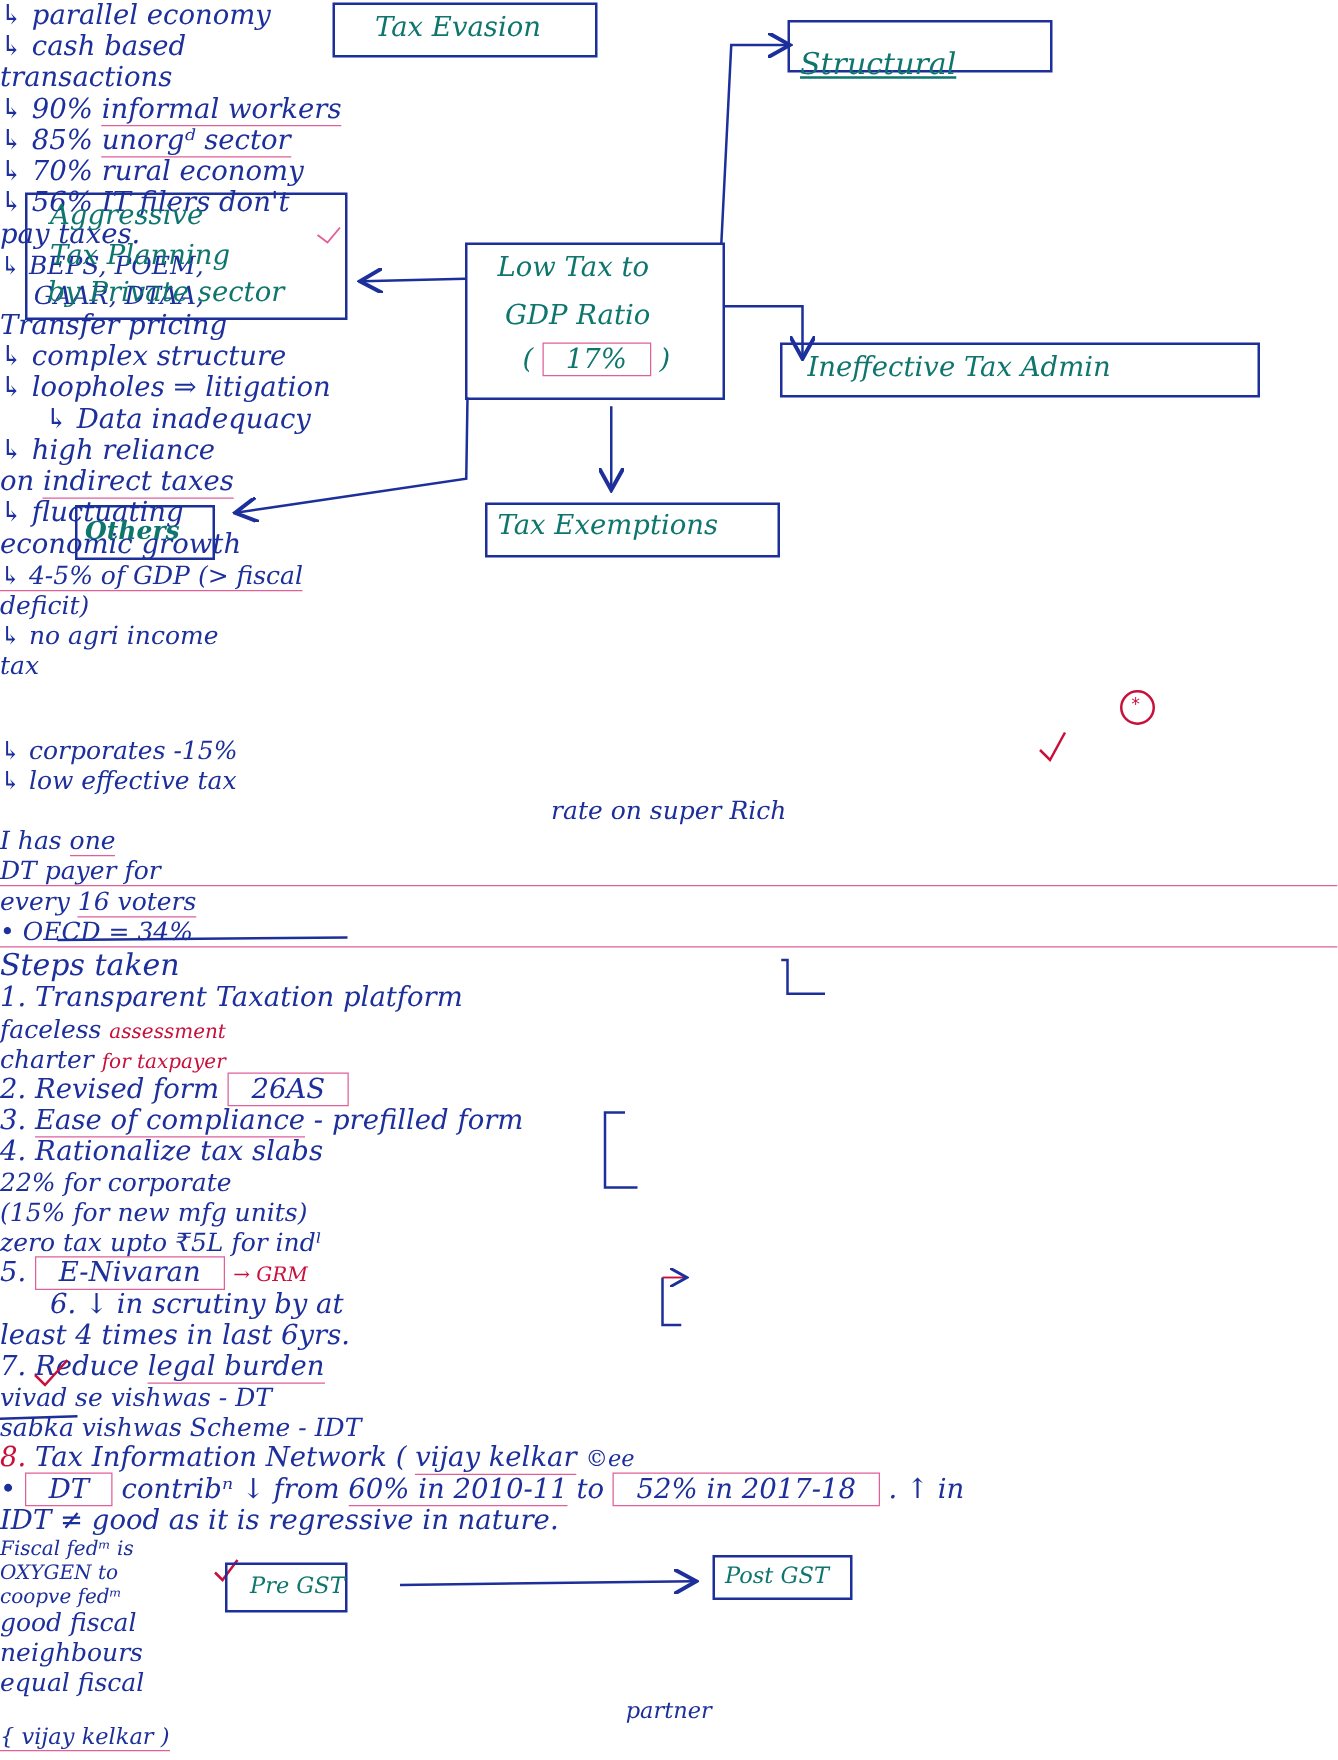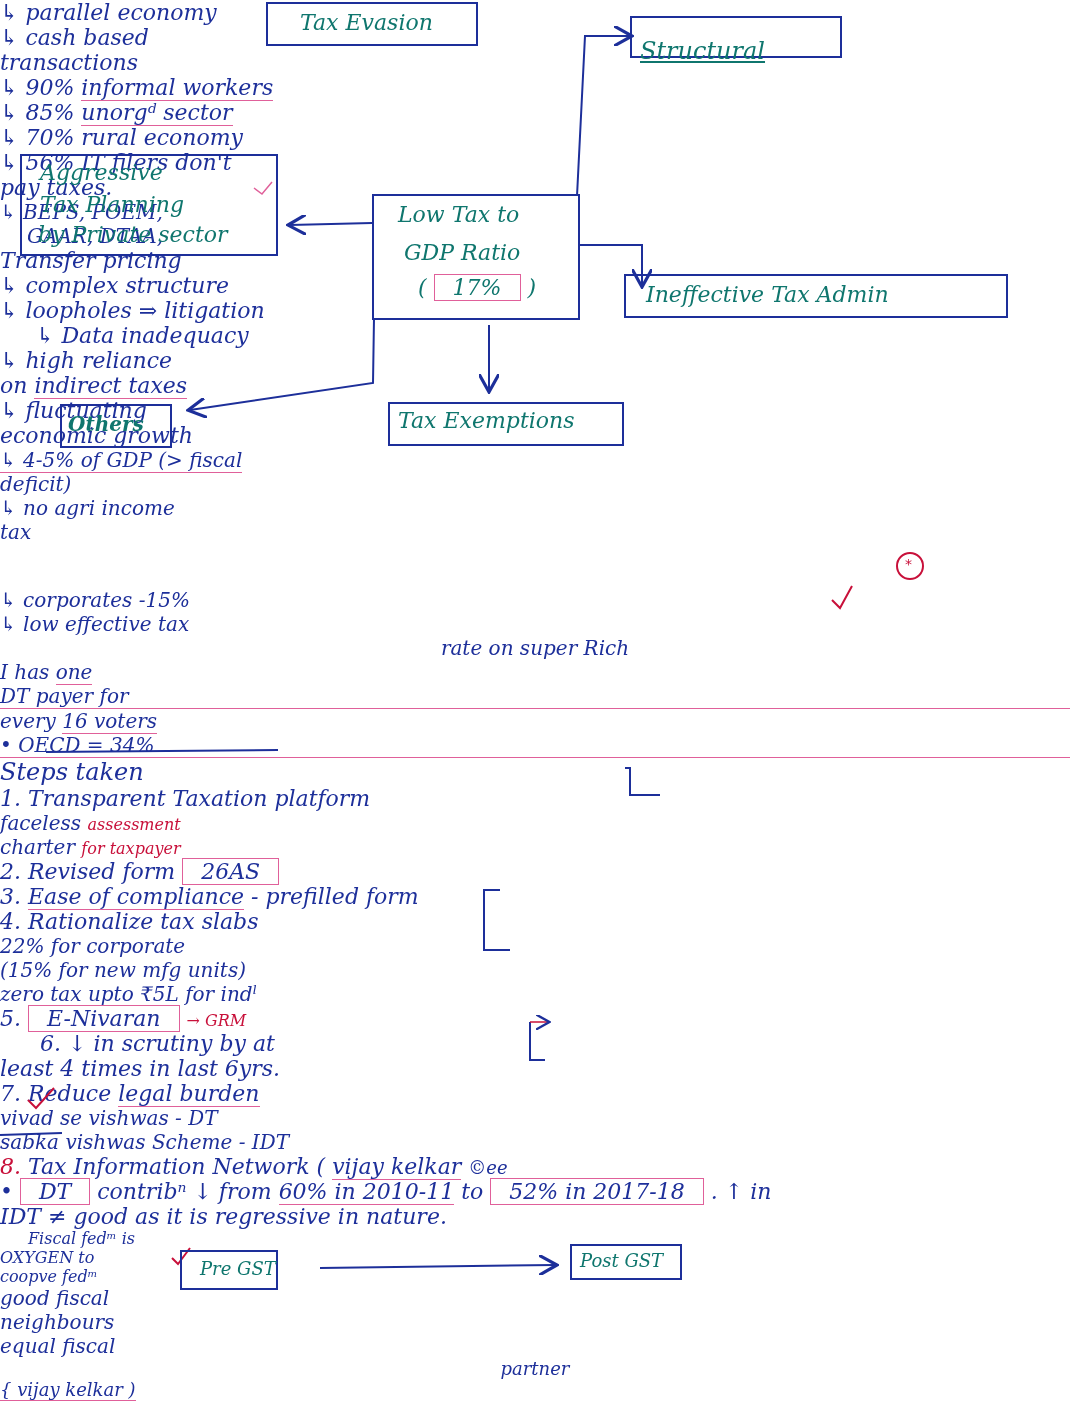--- a/index.html
+++ b/index.html
@@ -210,21 +210,21 @@
   <span>contribⁿ ↓ from</span>
   <span class="pinkul">60% in 2010-11</span>
   <span>to</span>
   <span class="pinkbox">52% in 2017-18</span>
   <span>. ↑ in</span>
 </div>
 <div class="hw fs22" style="left:32px;top:1186px;">IDT ≠ good as it is regressive in nature.</div>
 
 <div class="box" style="left:180px;top:1250px;width:98px;height:40px;"></div>
 <div class="boxtext fs18" style="left:200px;top:1258px;">Pre GST</div>
-<div class="hw fs16" style="left:362px;top:1236px;padding-left:28px;">Fiscal fedᵐ is</div>
+<div class="hw fs16" style="left:362px;top:1236px;">Fiscal fedᵐ is</div>
 <div class="hw fs16" style="left:362px;top:1272px;">OXYGEN to</div>
 <div class="hw fs16" style="left:384px;top:1294px;">coopve fedᵐ</div>
 <div class="box" style="left:570px;top:1244px;width:112px;height:36px;"></div>
 <div class="boxtext fs18" style="left:580px;top:1250px;">Post GST</div>
 <div class="hw fs20" style="left:180px;top:1304px;">good fiscal</div>
 <div class="hw fs20" style="left:190px;top:1332px;">neighbours</div>
 <div class="hw fs20" style="left:566px;top:1290px;">equal fiscal</div>
 <div class="hw fs18" style="left:620px;top:1316px;text-align:center;">partner</div>
 <div class="hw fs18" style="left:388px;top:1380px;">
   <span class="pinkul">{ vijay kelkar )</span>

